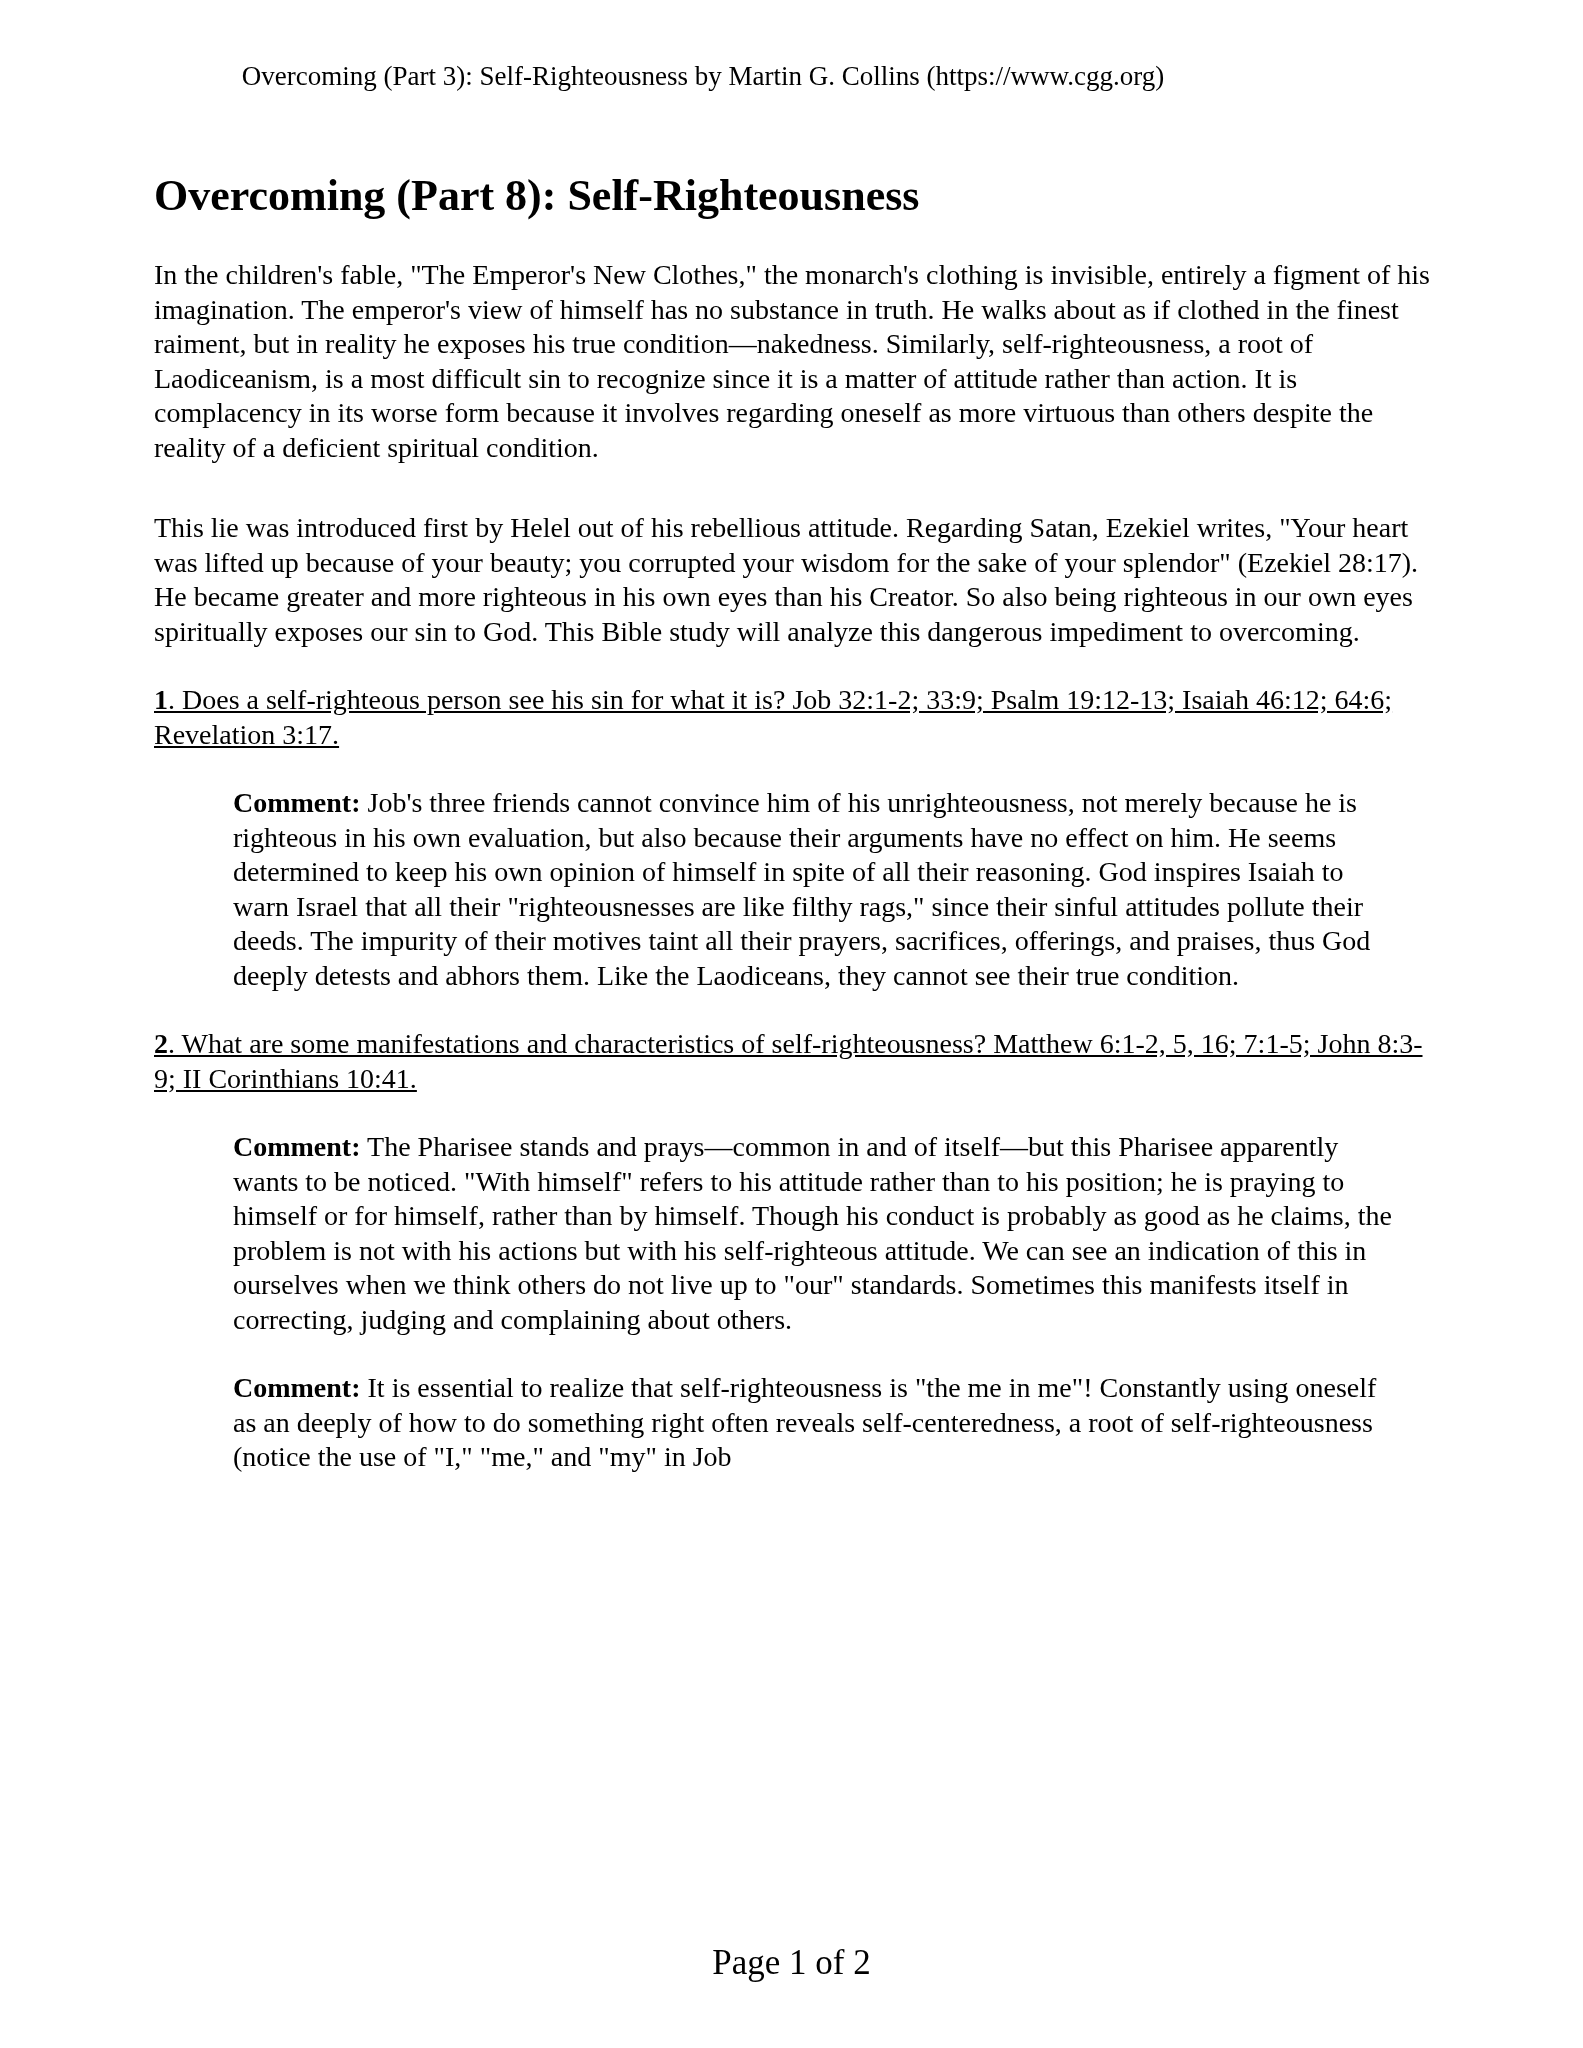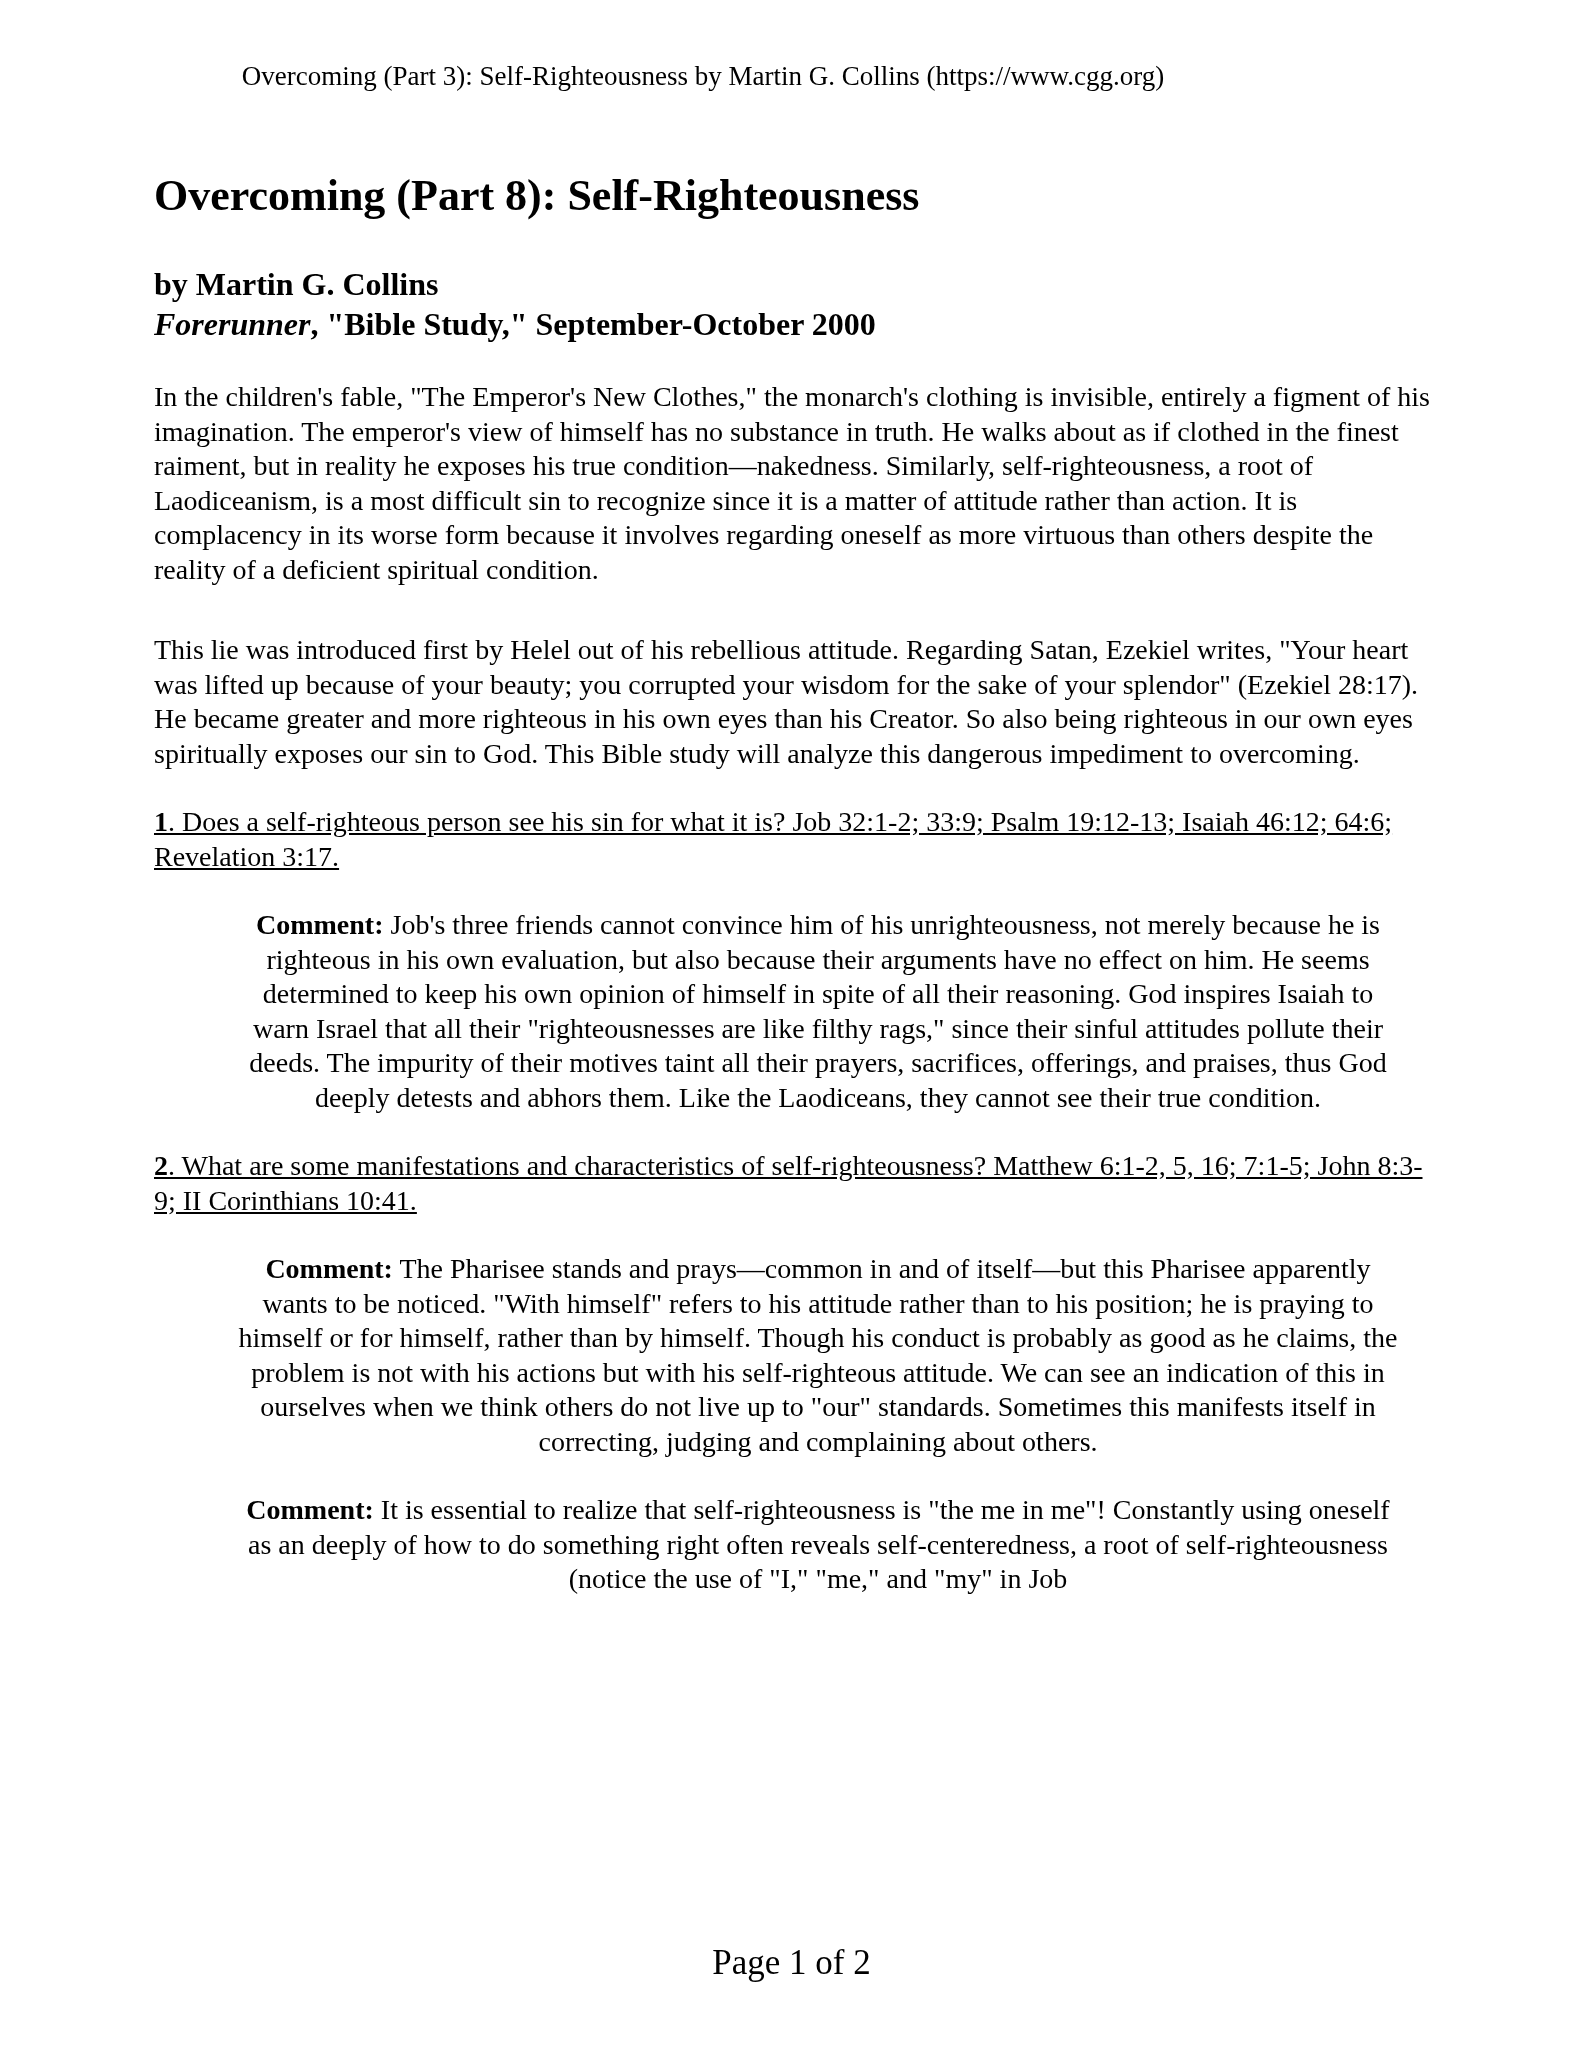--- a/index.html
+++ b/index.html
@@ -12,40 +12,36 @@
       font-size: 27px; line-height: 32px;
     }
     .content { position: absolute; left: 154px; top: 170px; width: 1280px; }
     .title { font-size: 44px; font-weight: bold; line-height: 52px; margin: 0; }
     .byline { margin-top: 42px; font-size: 32px; font-weight: bold; line-height: 40px; }
     .byline i { font-style: italic; }
     .para { font-size: 28px; line-height: 34.5px; margin: 0; }
     .p1 { margin-top: 36px; }
     .p2 { margin-top: 46px; }
     .q { margin-top: 34px; text-decoration: underline; }
-    .comment { margin-left: 79px; margin-top: 34px; width: 1170px; text-align: center; }
+    .comment { margin-left: 79px; margin-top: 34px; width: 1170px; }
     .comment b { font-weight: bold; }
     .q b { font-weight: bold; }
     .footer {
       position: absolute; top: 1947px; left: 0; width: 1583px; text-align: center;
       font-size: 35px; line-height: 32px;
     }
   </style>
 </head>
 <body>
 
 <div class="running-header">Overcoming (Part 3): Self-Righteousness by Martin G. Collins (https://www.cgg.org)</div>
 
 <div class="content">
   <h1 class="title">Overcoming (Part 8): Self-Righteousness</h1>
 
-  <div class="byline">
-    <div>by Martin G. Collins</div>
-    <div><i>Forerunner</i><span>, "Bible Study," September-October 2000</span></div>
-  </div>
 
   <p class="para p1">In the children's fable, "The Emperor's New Clothes," the monarch's clothing is invisible, entirely a figment of his imagination. The emperor's view of himself has no substance in truth. He walks about as if clothed in the finest raiment, but in reality he exposes his true condition—nakedness. Similarly, self-righteousness, a root of Laodiceanism, is a most difficult sin to recognize since it is a matter of attitude rather than action. It is complacency in its worse form because it involves regarding oneself as more virtuous than others despite the reality of a deficient spiritual condition.</p>
   <p class="para p2">This lie was introduced first by Helel out of his rebellious attitude. Regarding Satan, Ezekiel writes, "Your heart was lifted up because of your beauty; you corrupted your wisdom for the sake of your splendor" (Ezekiel 28:17). He became greater and more righteous in his own eyes than his Creator. So also being righteous in our own eyes spiritually exposes our sin to God. This Bible study will analyze this dangerous impediment to overcoming.</p>
 
   <p class="para q"><b>1</b><span>. Does a self-righteous person see his sin for what it is? Job 32:1-2; 33:9; Psalm 19:12-13; Isaiah 46:12; 64:6; Revelation 3:17.</span></p>
   <p class="para comment"><b>Comment:</b><span> Job's three friends cannot convince him of his unrighteousness, not merely because he is righteous in his own evaluation, but also because their arguments have no effect on him. He seems determined to keep his own opinion of himself in spite of all their reasoning. God inspires Isaiah to warn Israel that all their "righteousnesses are like filthy rags," since their sinful attitudes pollute their deeds. The impurity of their motives taint all their prayers, sacrifices, offerings, and praises, thus God deeply detests and abhors them. Like the Laodiceans, they cannot see their true condition.</span></p>
 
   <p class="para q"><b>2</b><span>. What are some manifestations and characteristics of self-righteousness? Matthew 6:1-2, 5, 16; 7:1-5; John 8:3-9; II Corinthians 10:41.</span></p>
   <p class="para comment"><b>Comment:</b><span> The Pharisee stands and prays—common in and of itself—but this Pharisee apparently wants to be noticed. "With himself" refers to his attitude rather than to his position; he is praying to himself or for himself, rather than by himself. Though his conduct is probably as good as he claims, the problem is not with his actions but with his self-righteous attitude. We can see an indication of this in ourselves when we think others do not live up to "our" standards. Sometimes this manifests itself in correcting, judging and complaining about others.</span></p>
 

